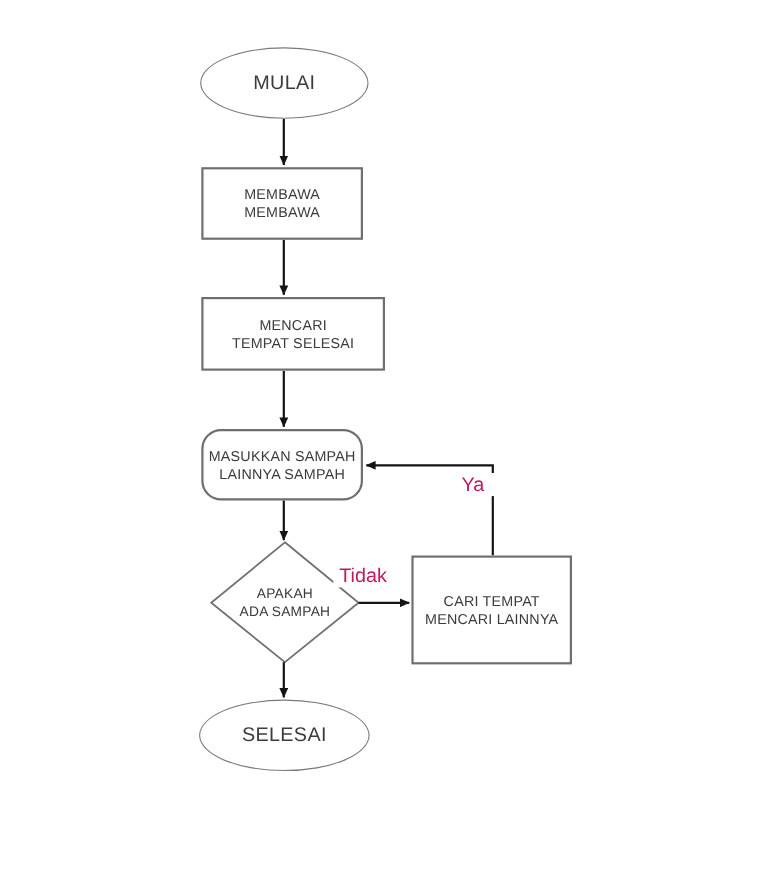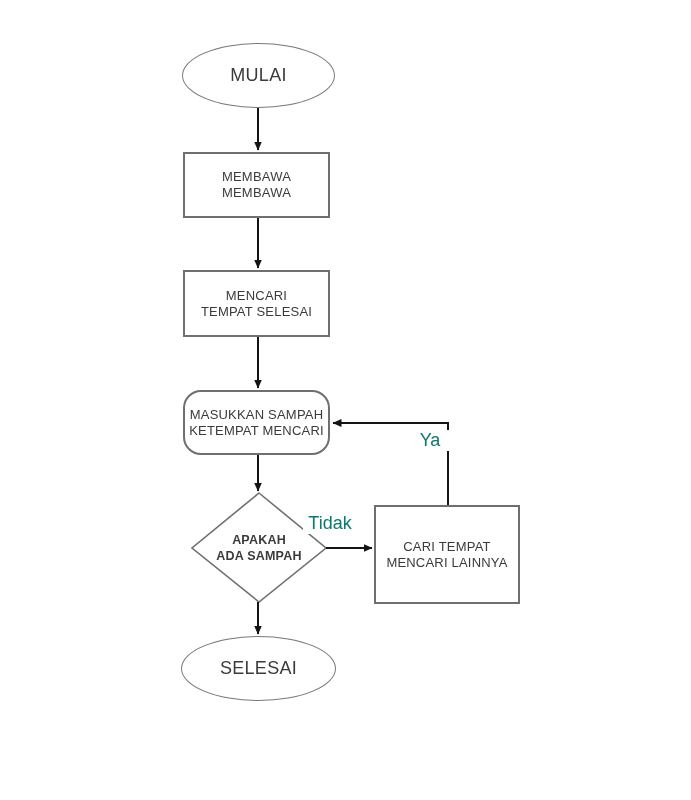--- a/index.html
+++ b/index.html
@@ -50,35 +50,34 @@
     display: flex;
     flex-direction: column;
     align-items: center;
     justify-content: center;
     text-align: center;
     color: #3b3b3d;
     font-size: 12.5px;
     line-height: 16px;
     letter-spacing: 0.2px;
     background: transparent;
-    font-weight: bold;
   }
 
   .edge-label {
     position: absolute;
-    color: #0f766e;
+    color: #be185d;
     font-size: 18px;
     text-align: center;
     background: #ffffff;
   }
 
   
   .n-start    { left: 182px; top: 43px;  width: 153px; height: 65px; }
   .n-carry    { left: 183px; top: 152px; width: 147px; height: 66px; }
-  .n-find     { left: 183px; top: 270px; width: 147px; height: 67px; }
+  .n-find     { left: 183px; top: 270px; width: 167px; height: 67px; }
   .n-insert   { left: 183px; top: 390px; width: 147px; height: 65px; border-radius: 18px; }
   .n-decision { left: 192px; top: 499px; width: 134px; height: 97px; }
   .n-other    { left: 374px; top: 505px; width: 146px; height: 99px; }
   .n-end      { left: 181px; top: 636px; width: 155px; height: 65px; }
 
   .l-tidak { left: 303px; top: 513px; width: 54px; }
   .l-ya    { left: 408px; top: 430px; width: 44px; }
 </style>
 </head>
 <body>
@@ -112,21 +111,21 @@
     <span>MEMBAWA</span>
   </div>
 
   <div class="node process n-find">
     <span>MENCARI</span>
     <span>TEMPAT SELESAI</span>
   </div>
 
   <div class="node process n-insert">
     <span>MASUKKAN SAMPAH</span>
-    <span>KETEMPAT MENCARI</span>
+    <span>LAINNYA SAMPAH</span>
   </div>
 
   <div class="decision-label n-decision">
     <span>APAKAH</span>
     <span>ADA SAMPAH</span>
   </div>
 
   <div class="node process n-other">
     <span>CARI TEMPAT</span>
     <span>MENCARI LAINNYA</span>

